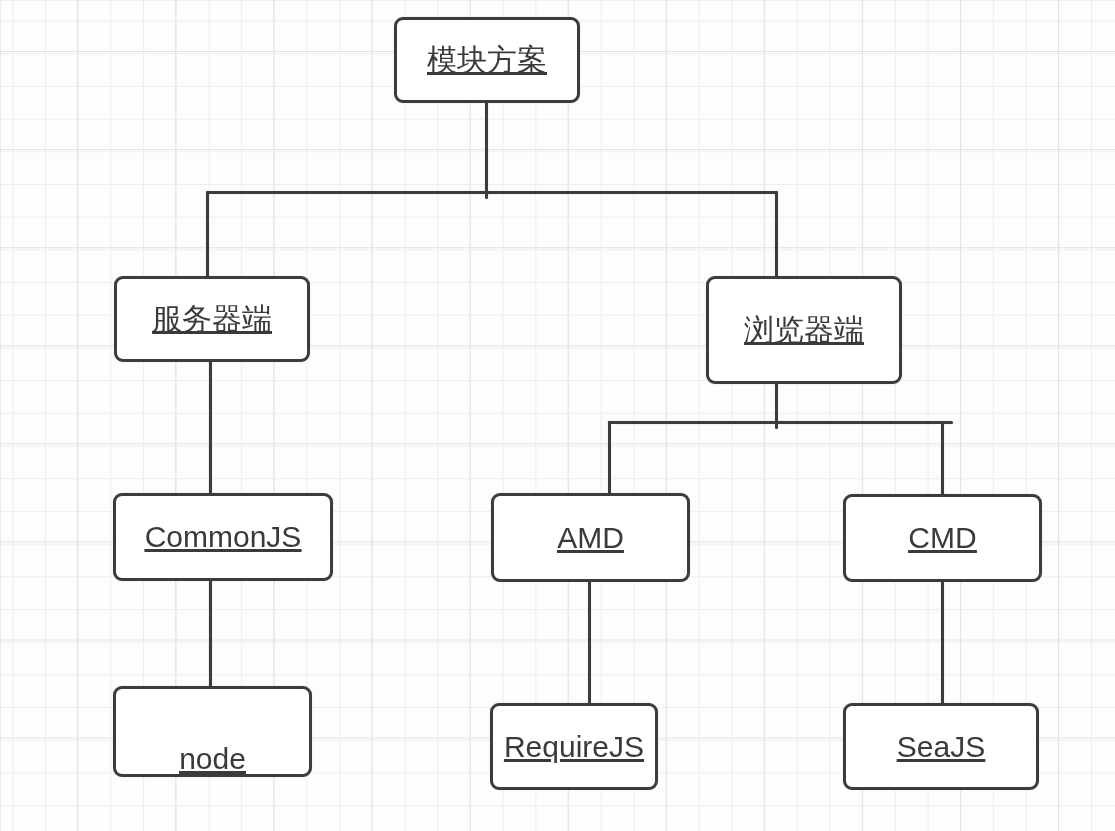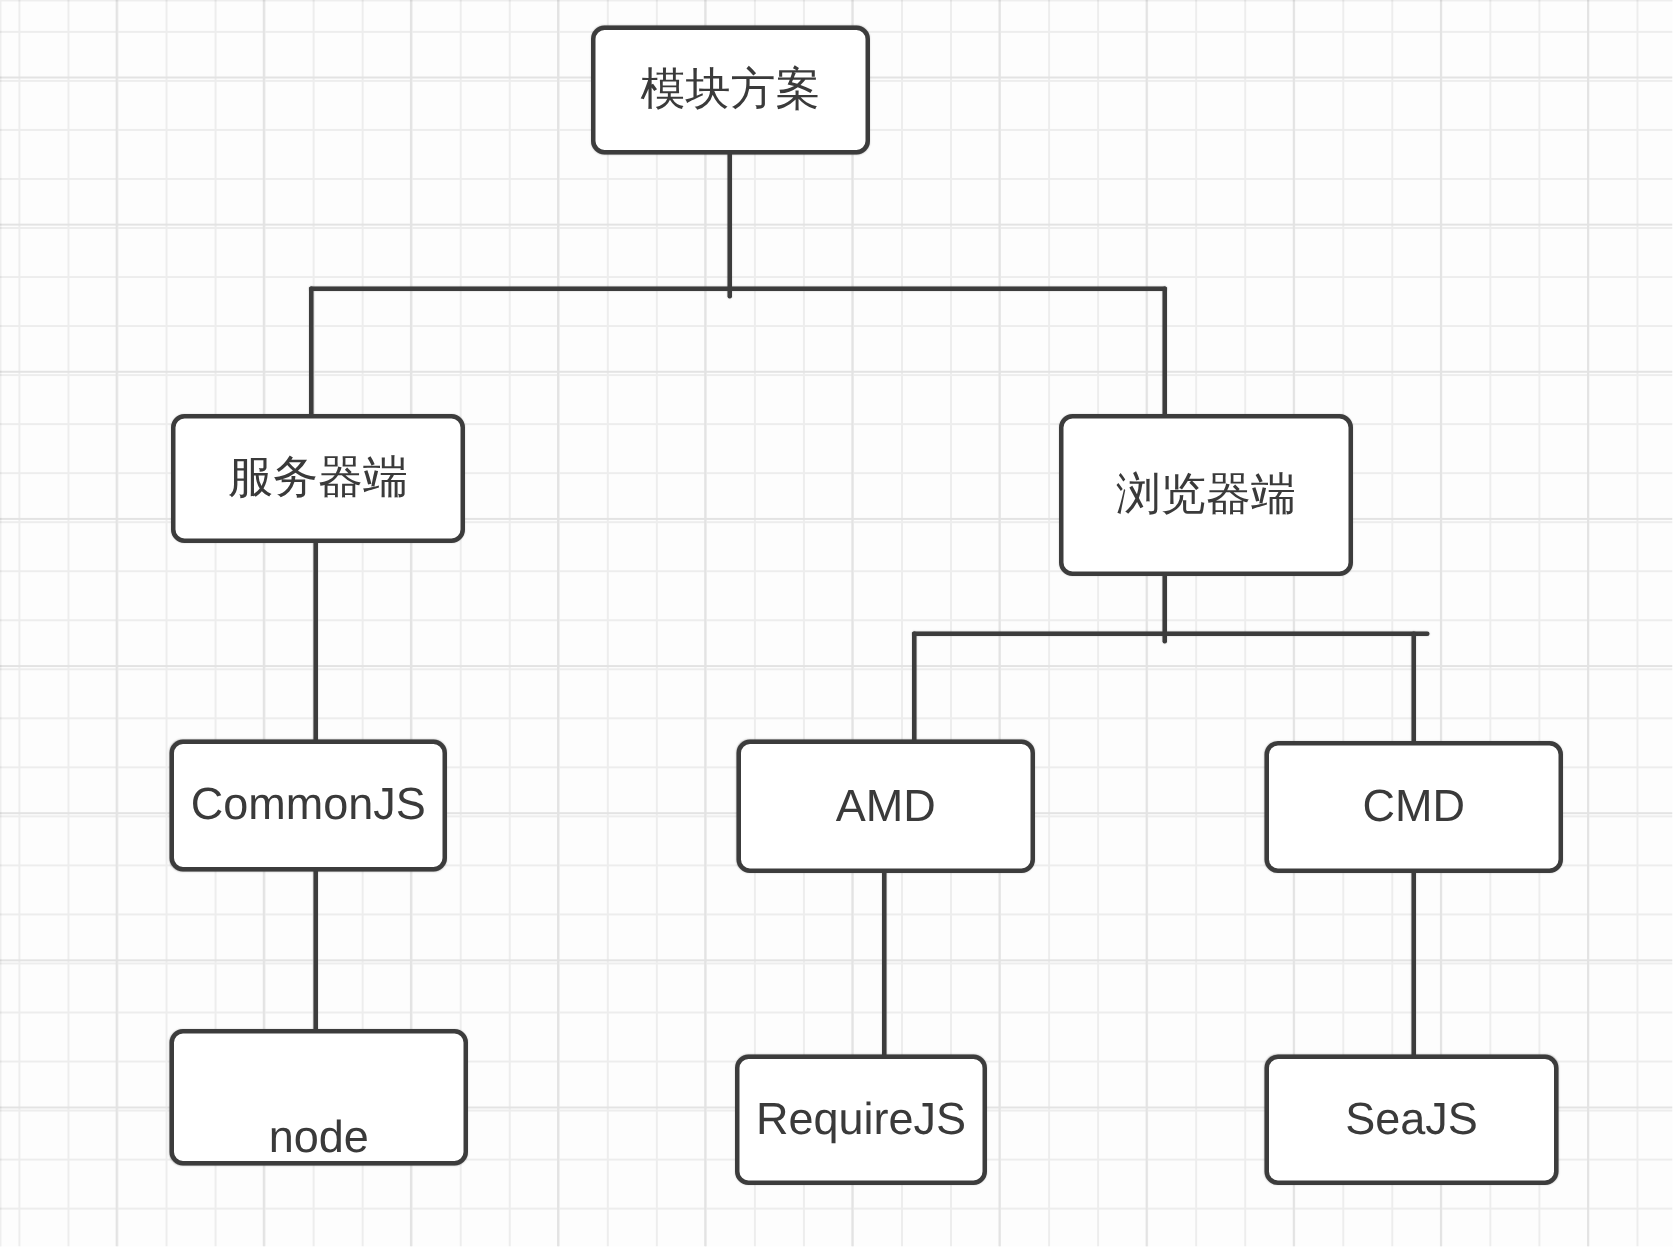--- a/index.html
+++ b/index.html
@@ -4,21 +4,21 @@
 <style>
   :root{
     --background:#fdfdfd;
     --grid-minor:#ededed;
     --grid-major:#e3e3e3;
     --node-fill:#ffffff;
     --node-border:#3c3c3c;
     --connector:#3c3c3c;
     --text:#3a3a3a;
   }
-  *{box-sizing:border-box;margin:0;padding:0;}
+  *{box-sizing:border-box;margin:0;padding:0;text-decoration:underline;}
   html,body{width:1115px;height:831px;overflow:hidden;}
   body{font-family:"Liberation Sans","DejaVu Sans",sans-serif;}
 
   .canvas{
     position:relative;
     width:1115px;height:831px;
     background-color:var(--background);
     background-image:
       linear-gradient(to right, var(--grid-major) 1px, transparent 1px),
       linear-gradient(to bottom, var(--grid-major) 1px, transparent 1px),
@@ -39,21 +39,21 @@
     color:var(--text);
     font-size:30px;
     line-height:1;
     box-shadow:0 0 1px rgba(60,60,60,.35);
     cursor:default;
     white-space:nowrap;
   }
   .n-root      { left:394px; top:17px;  width:186px; height:86px; }
   .n-server    { left:114px; top:276px; width:196px; height:86px; }
   .n-browser   { left:706px; top:276px; width:196px; height:108px; }
-  .n-commonjs  { left:113px; top:493px; width:185px; height:88px; }
+  .n-commonjs  { left:113px; top:493px; width:220px; height:88px; }
   .n-amd       { left:491px; top:493px; width:199px; height:89px; }
   .n-cmd       { left:843px; top:494px; width:199px; height:88px; }
   .n-node      { left:113px; top:686px; width:199px; height:91px;align-items:flex-end; }
   .n-requirejs { left:490px; top:703px; width:168px; height:87px; }
   .n-seajs     { left:843px; top:703px; width:196px; height:87px; }
 
   
   .edge{
     position:absolute;
     background:var(--connector);

